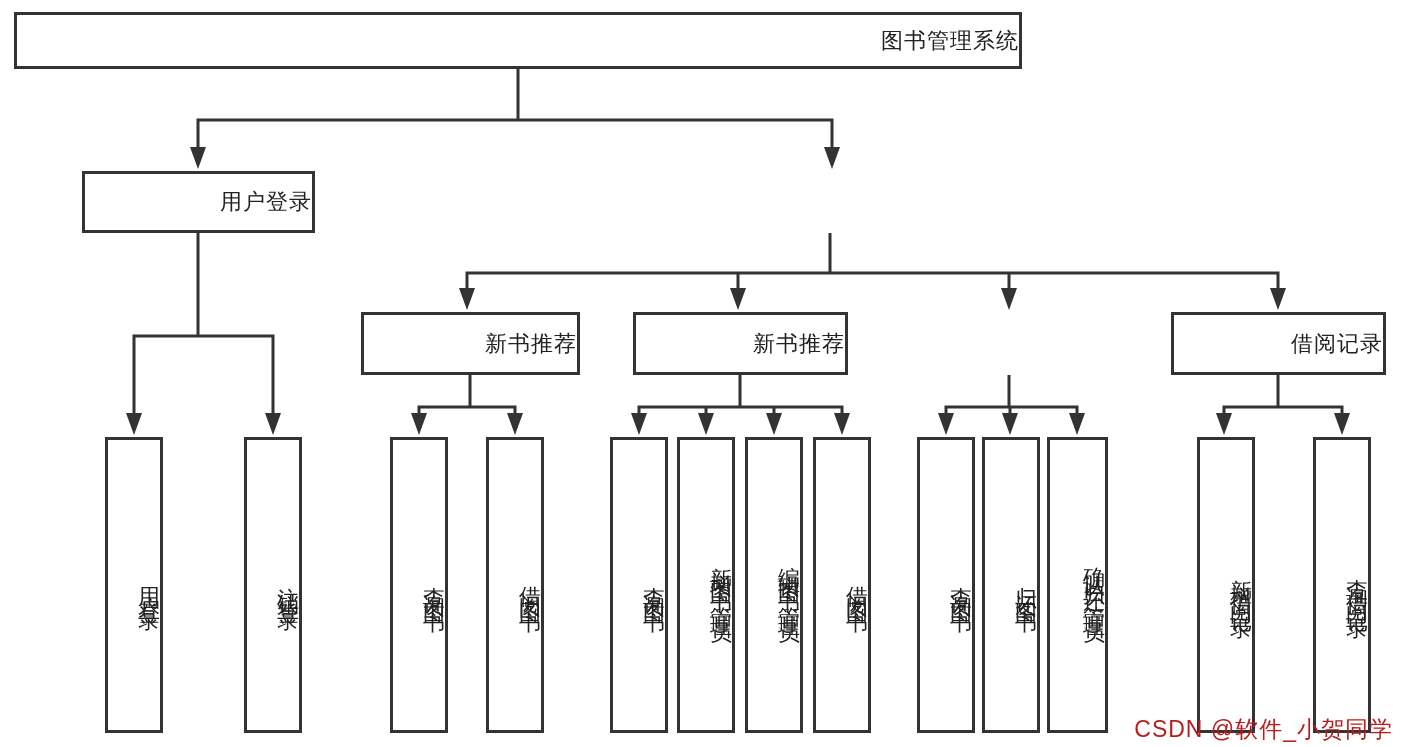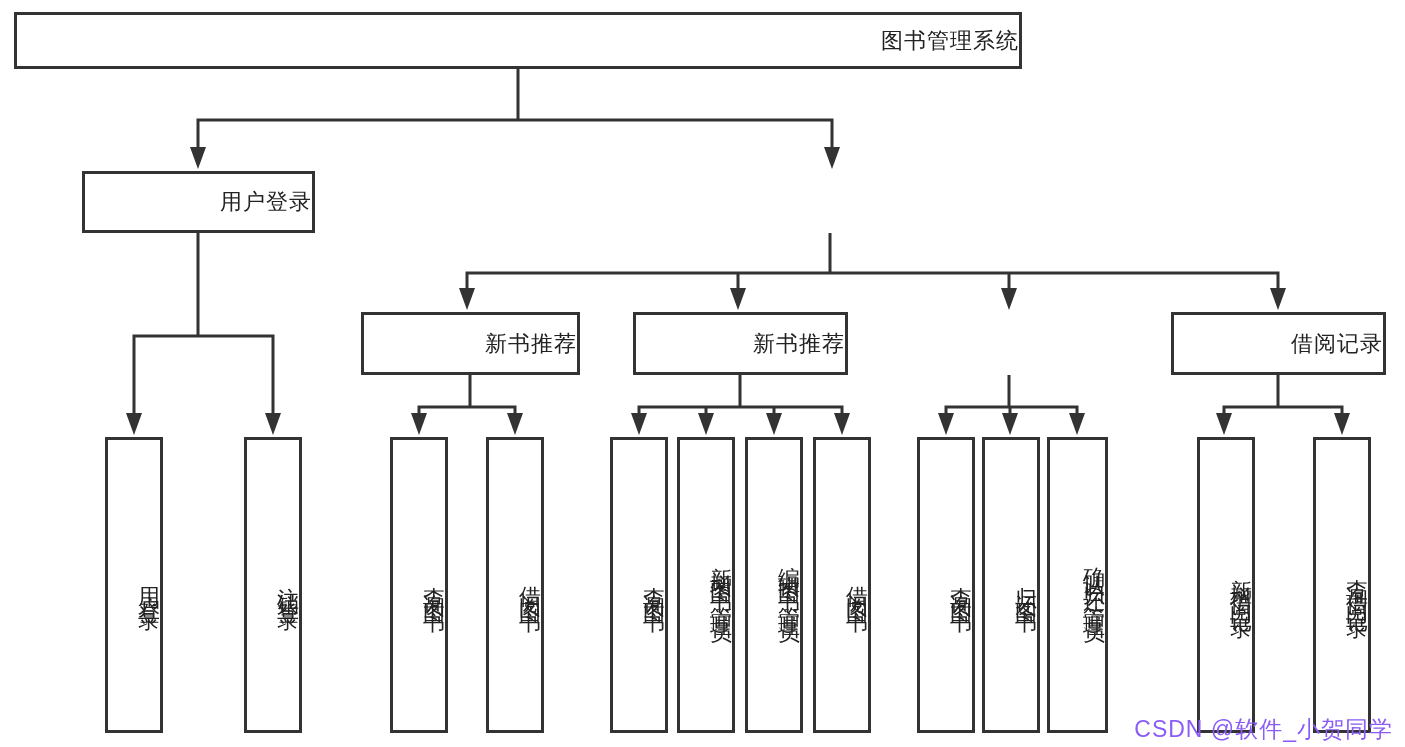--- a/index.html
+++ b/index.html
@@ -33,21 +33,21 @@
     font-size: 22px;
     letter-spacing: 8px;
     line-height: 1;
     white-space: nowrap;
   }
   .watermark {
     position: absolute;
     top: 714px;
     right: 12px;
     font-size: 23px;
-    color: #8b5cf6;
+    color: #b91c1c;
     letter-spacing: 1px;
     white-space: nowrap;
   }
 </style>
 </head>
 <body>
 
 <div id="canvas">
 
   <svg id="wires" viewBox="0 0 1405 747" xmlns="http://www.w3.org/2000/svg">

